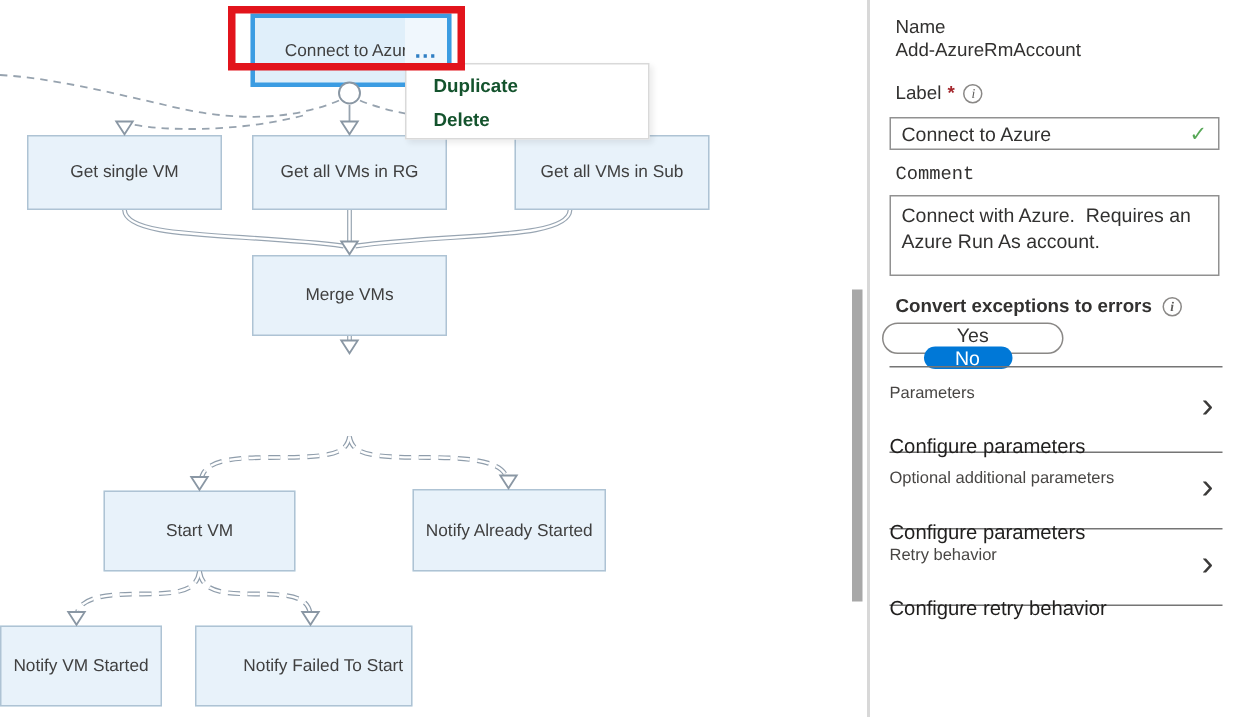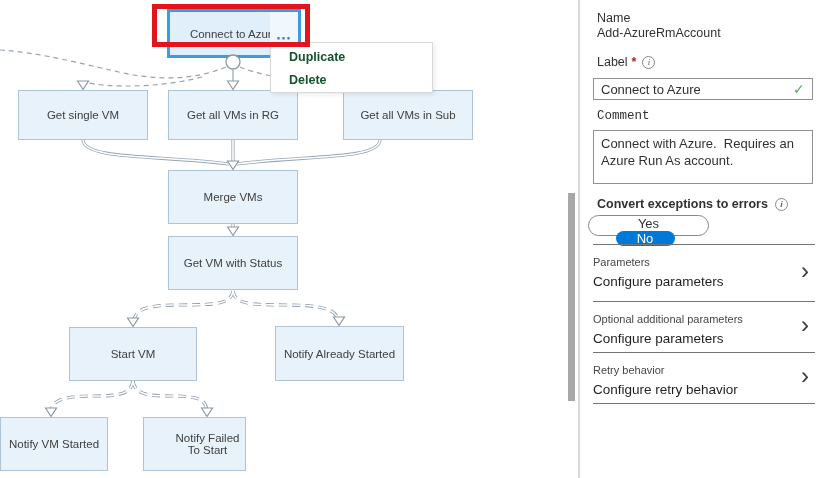--- a/index.html
+++ b/index.html
@@ -57,21 +57,21 @@
   .toggle { position:absolute; left:8px; top:215px; width:121px; height:21px;
           border:1px solid #8a8886; border-radius:11px; background:#fff;
           display:flex; align-items:center; cursor:pointer;flex-direction:column; }
   .toggle-yes { flex:1; text-align:center; font-size:13px; color:#323130; }
   .toggle-no  { width:59px; height:19px; border-radius:10px; background:#0078d7; color:#fff;
           font-size:13px; display:flex; align-items:center; justify-content:center; margin-right:7px; }
 
   .prop-section { position:absolute; left:13px; width:222px; border-bottom:1px solid #757575; cursor:pointer; }
   .prop-section.first { border-top:1px solid #757575; }
   .sec-title { font-size:11px; color:#484644; padding-top:11px; }
-  .sec-action { font-size:13.5px; color:#201f1e; margin-top:6px; }
+  .sec-action { font-size:13.5px; color:#201f1e; margin-top:22px; }
   .sec-chevron { position:absolute; right:6px; top:50%; transform:translateY(-58%);
           font-size:24px; color:#3b3a39; font-weight:normal; line-height:1; }
   .s1 { top:244px; height:58px; }
   .s2 { top:302px; height:51px; }
   .s3 { top:353px; height:51px; }
 </style>
 </head>
 <body>
 
 <div class="screen">
@@ -140,33 +140,30 @@
       </div>
     <div class="node" style="left:168px; top:90px;  width:130px; height:50px;">
       <span class="node-label">Get all VMs in RG</span>
       </div>
     <div class="node" style="left:315px; top:90px;  width:130px; height:50px;margin-left:28px;">
       <span class="node-label">Get all VMs in Sub</span>
       </div>
     <div class="node" style="left:168px; top:170px; width:130px; height:54px;">
       <span class="node-label">Merge VMs</span>
       </div>
-    <div class="node" style="left:168px; top:236px; width:130px; height:54px;">
-      <span class="node-label">Get VM with Status</span>
-      </div>
     <div class="node" style="left:69px;  top:327px; width:128px; height:54px;">
       <span class="node-label">Start VM</span>
       </div>
     <div class="node" style="left:275px; top:326px; width:129px; height:55px;">
       <span class="node-label">Notify Already Started</span>
       </div>
     <div class="node" style="left:0px;   top:417px; width:108px; height:54px;">
       <span class="node-label">Notify VM Started</span>
       </div>
-    <div class="node" style="left:143px; top:417px; width:103px; height:54px;padding-left:26px;">
+    <div class="node" style="left:130px; top:417px; width:145px; height:54px;padding-left:26px;">
       <span class="node-label">Notify Failed To Start</span>
       </div>
 
     <div class="context-menu">
       <div class="menu-item">Duplicate</div>
       <div class="menu-item">Delete</div>
     </div>
 
     <div class="red-highlight"></div>
   </div>

